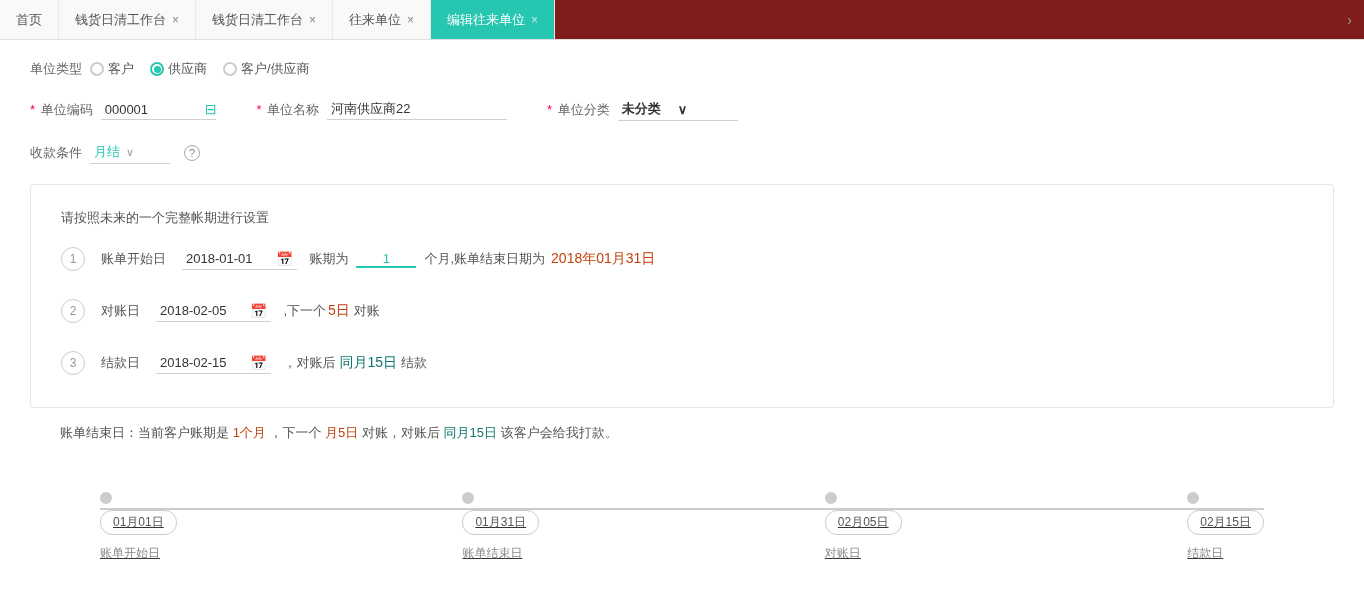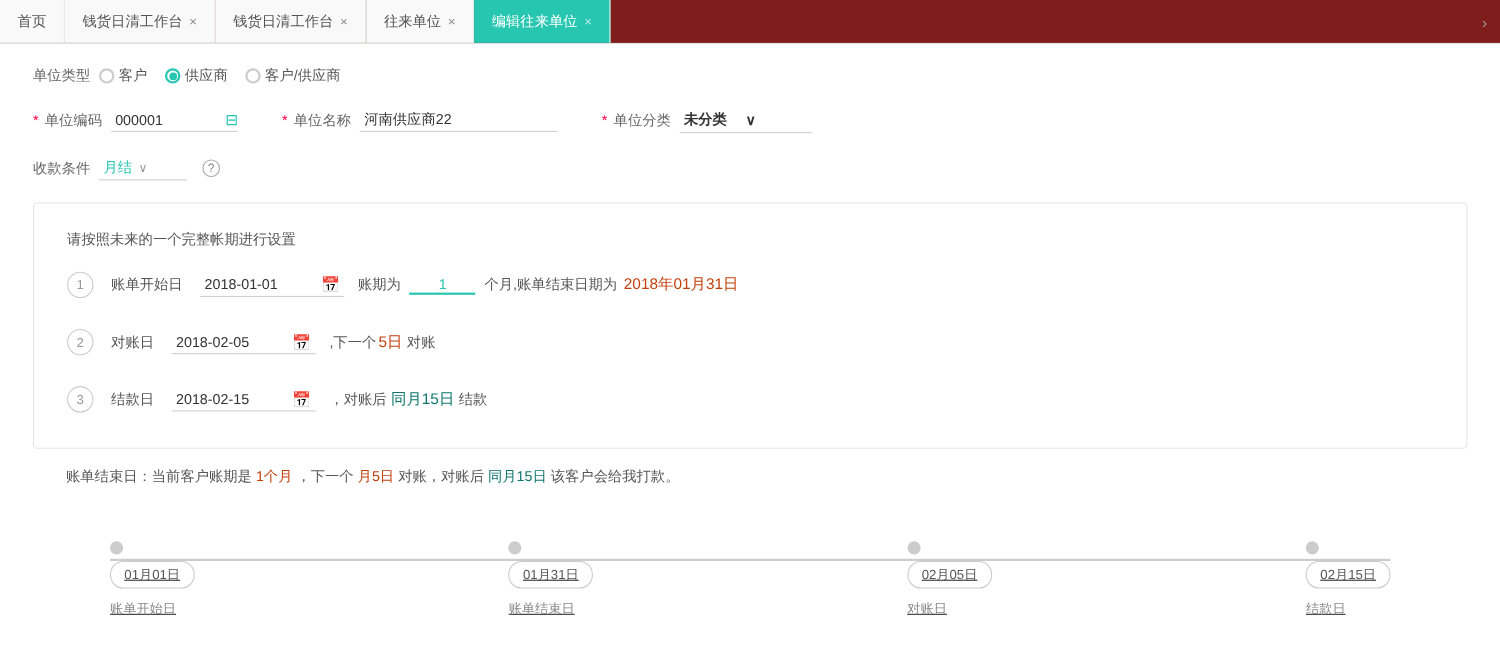--- a/index.html
+++ b/index.html
@@ -232,21 +232,21 @@
       font-size: 13px;
       color: #555;
       margin-right: 16px;
       white-space: nowrap;
     }
 
     .date-input-wrap {
       display: flex;
       border-bottom: 1px solid #d0d0d0;
       padding: 2px 4px;
-      gap: 16px;
+      gap: 0;
       margin-right: 12px;
     }
     .date-input-wrap input {
       border: none;
       outline: none;
       font-size: 13px;
       color: #333;
       background: transparent;
       width: 90px;
     }

